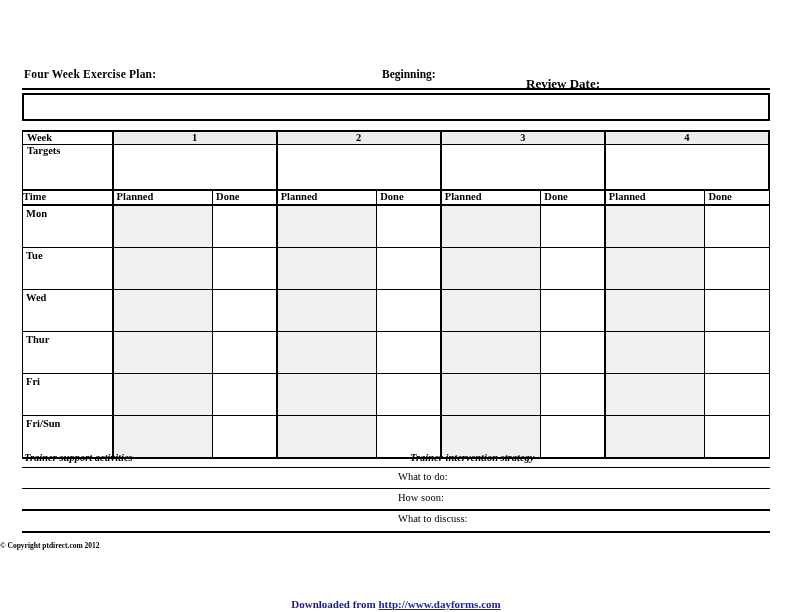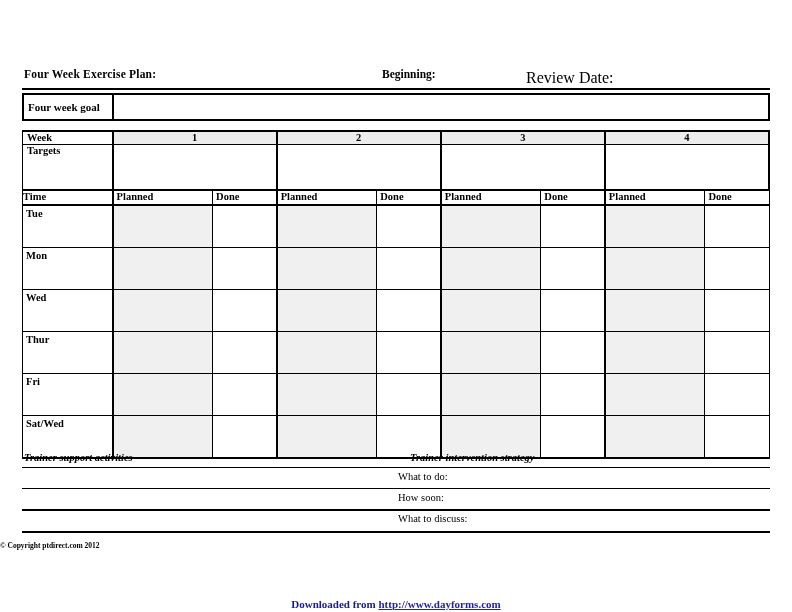--- a/index.html
+++ b/index.html
@@ -46,23 +46,23 @@
     position: absolute;
     left: 360px;
     top: 0px;
     font-weight: bold;
     font-size: 11.5px;
     white-space: nowrap;
   }
   .title-review {
     position: absolute;
     left: 504px;
-    top: 1px;
-    font-weight: normal;
-    font-size: 16px;
+    top: 8px;
+    font-weight: bold;
+    font-size: 13px;
     white-space: nowrap;
   }
 
   
   .goal-box {
     position: absolute;
     left: 22px;
     top: 93px;
     width: 748px;
     height: 28px;
@@ -251,21 +251,20 @@
 
 <div class="page">
 
   <div class="title-row">
     <span class="title-main">Four Week Exercise Plan:</span>
     <span class="title-beginning">Beginning:</span>
     <span class="title-review">Review Date:</span>
   </div>
 
   <div class="goal-box">
-    <div class="goal-label">Four week goal</div>
     <div class="goal-field"></div>
   </div>
 
   <table class="grid">
     <colgroup>
       <col class="c-time">
       <col class="c-plan">
         <col class="c-done">
       <col class="c-plan">
         <col class="c-done">
@@ -298,33 +297,33 @@
         <td>Done</td>
         <td class="planhead">Planned</td>
         <td>Done</td>
         <td class="planhead">Planned</td>
         <td>Done</td>
         <td class="planhead">Planned</td>
         <td>Done</td>
       </tr>
 
       <tr class="row-day">
+        <td class="daylbl">Mon</td>
+        <td class="planned"></td>
+        <td class="done"></td>
+        <td class="planned"></td>
+        <td class="done"></td>
+        <td class="planned"></td>
+        <td class="done"></td>
+        <td class="planned"></td>
+        <td class="done"></td>
+      </tr>
+
+      <tr class="row-day">
         <td class="daylbl">Tue</td>
-        <td class="planned"></td>
-        <td class="done"></td>
-        <td class="planned"></td>
-        <td class="done"></td>
-        <td class="planned"></td>
-        <td class="done"></td>
-        <td class="planned"></td>
-        <td class="done"></td>
-      </tr>
-
-      <tr class="row-day">
-        <td class="daylbl">Mon</td>
         <td class="planned"></td>
         <td class="done"></td>
         <td class="planned"></td>
         <td class="done"></td>
         <td class="planned"></td>
         <td class="done"></td>
         <td class="planned"></td>
         <td class="done"></td>
       </tr>
 
@@ -358,21 +357,21 @@
         <td class="done"></td>
         <td class="planned"></td>
         <td class="done"></td>
         <td class="planned"></td>
         <td class="done"></td>
         <td class="planned"></td>
         <td class="done"></td>
       </tr>
 
       <tr class="row-day last">
-        <td class="daylbl">Sat/Wed</td>
+        <td class="daylbl">Fri/Sun</td>
         <td class="planned"></td>
         <td class="done"></td>
         <td class="planned"></td>
         <td class="done"></td>
         <td class="planned"></td>
         <td class="done"></td>
         <td class="planned"></td>
         <td class="done"></td>
       </tr>
     </tbody>

